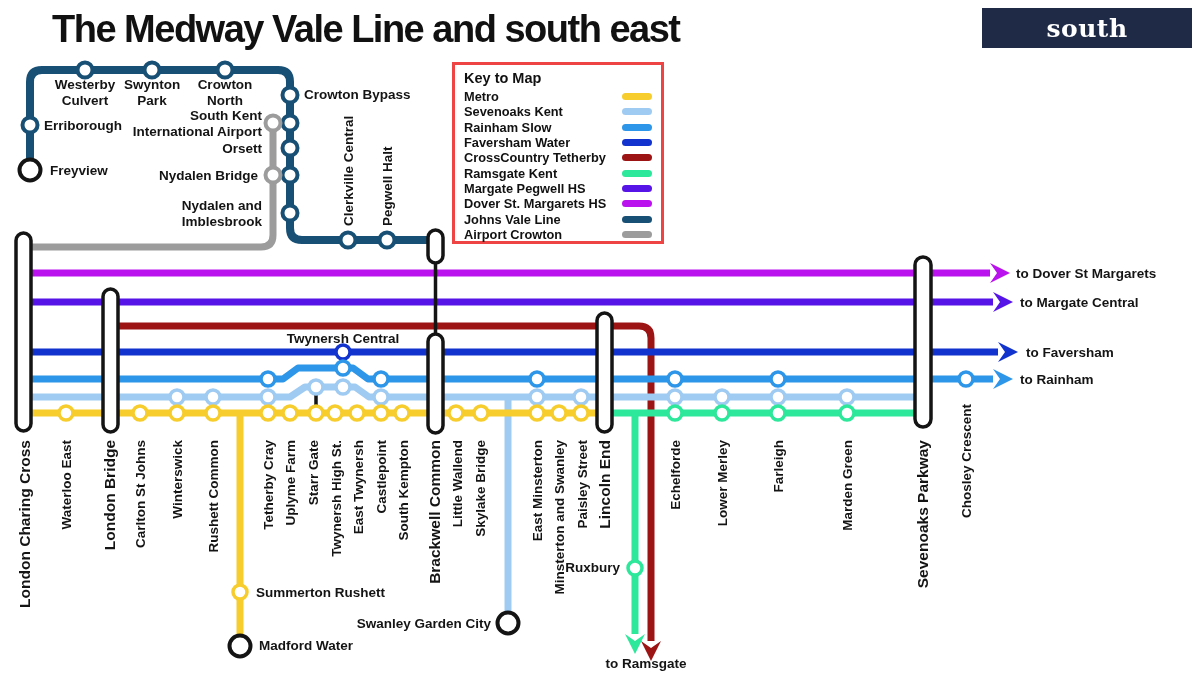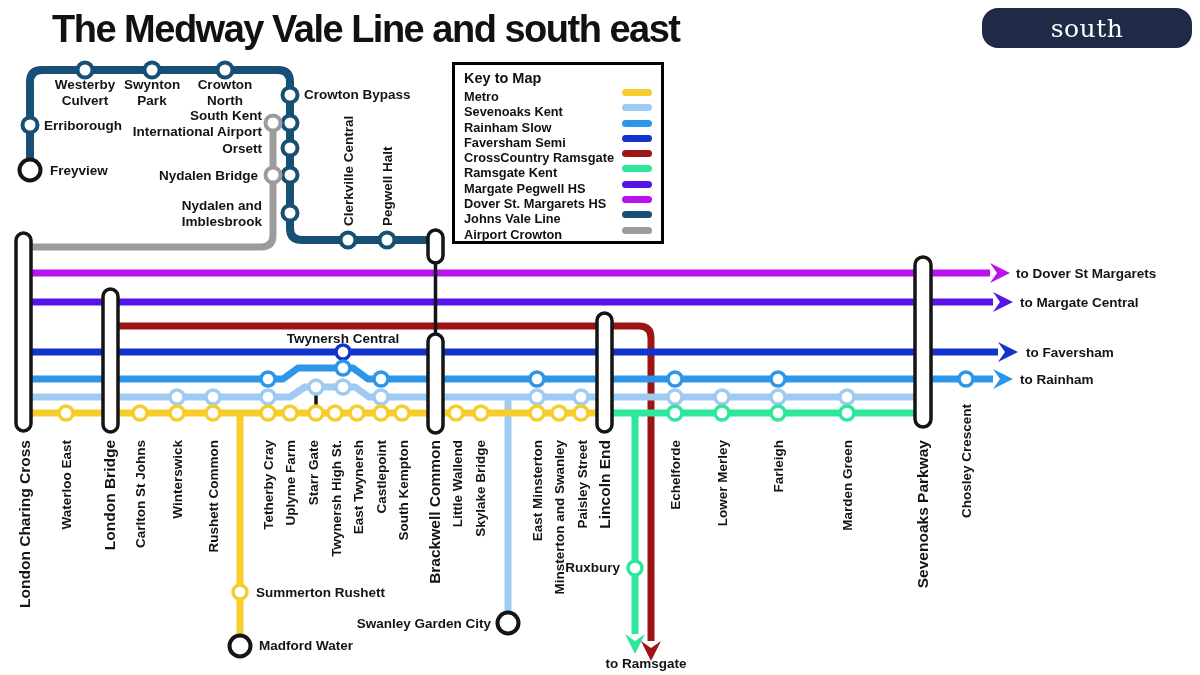--- a/index.html
+++ b/index.html
@@ -1,29 +1,29 @@
 <!DOCTYPE html>
 <html><head>
 <meta charset="utf-8">
 <style>
   html,body{margin:0;padding:0;background:#fff;}
   #stage{position:relative;width:1200px;height:675px;background:#fff;overflow:hidden;
          font-family:"Liberation Sans",sans-serif;}
   #map-title{position:absolute;left:20px;top:8px;font-size:38px;font-weight:700;
              letter-spacing:-1.5px;color:#111;white-space:nowrap;margin-left:32px;}
   #logo{position:absolute;left:982px;top:8px;width:210px;height:40px;background:#1F2A47;
-        border-radius:16px;display:flex;align-items:center;justify-content:center;
-        font-family:"DejaVu Serif",serif;font-weight:400;font-size:25px;letter-spacing:0.5px;}
+        border-radius:0;display:flex;align-items:center;justify-content:center;
+        font-family:"DejaVu Serif",serif;font-weight:700;font-size:25px;letter-spacing:0.5px;}
   #logo .p1{color:#ffffff;}
   #logo .p2{color:#94A9D9;}
   #legend{position:absolute;left:452px;top:62px;width:212px;height:182px;box-sizing:border-box;
-          border:3px solid #000000;background:#fff;padding:5px 9px;}
+          border:3px solid #ef4444;background:#fff;padding:5px 9px;}
   #legend h3{margin:0 0 3px 0;font-size:14.5px;font-weight:700;color:#111;}
   #legend ul{margin:0;padding:0;list-style:none;}
-  #legend li{display:flex;justify-content:space-between;height:15.3px;}
+  #legend li{display:flex;align-items:center;justify-content:space-between;height:15.3px;}
   #legend .klbl{font-size:12.8px;font-weight:700;color:#111;white-space:nowrap;}
   #legend .swatch{width:30px;height:7px;border-radius:3.5px;flex:0 0 auto;}
   svg{position:absolute;left:0;top:0;}
   .lbl{font-family:"Liberation Sans",sans-serif;font-size:13.5px;font-weight:700;fill:#141414;}
   .lbl.big{font-size:15.5px;}
 </style>
 </head>
 <body>
 
 <div id="stage">
@@ -40,25 +40,25 @@
         </li>
         <li>
           <span class="klbl">Sevenoaks Kent</span>
           <span class="swatch" style="background: rgb(159, 203, 242);"></span>
         </li>
         <li>
           <span class="klbl">Rainham Slow</span>
           <span class="swatch" style="background: rgb(45, 150, 232);"></span>
         </li>
         <li>
-          <span class="klbl">Faversham Semi</span>
+          <span class="klbl">Faversham Water</span>
           <span class="swatch" style="background: rgb(18, 51, 206);"></span>
         </li>
         <li>
-          <span class="klbl">CrossCountry Ramsgate</span>
+          <span class="klbl">CrossCountry Tetherby</span>
           <span class="swatch" style="background: rgb(156, 20, 20);"></span>
         </li>
         <li>
           <span class="klbl">Ramsgate Kent</span>
           <span class="swatch" style="background: rgb(45, 231, 155);"></span>
         </li>
         <li>
           <span class="klbl">Margate Pegwell HS</span>
           <span class="swatch" style="background: rgb(87, 20, 230);"></span>
         </li>

